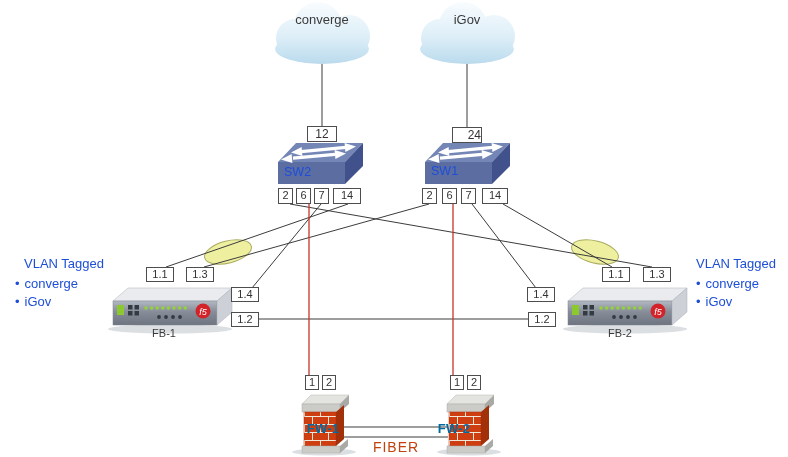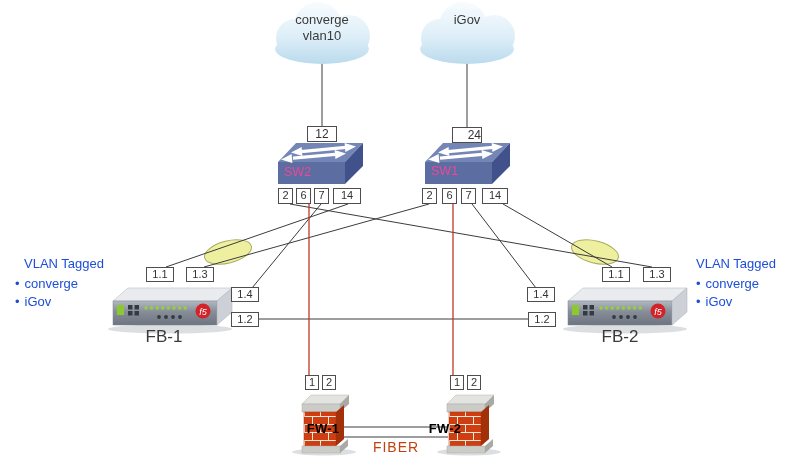--- a/index.html
+++ b/index.html
@@ -4,23 +4,23 @@
 <style>
   html,body{margin:0;padding:0;background:#fff;}
   .stage{position:relative;width:788px;height:457px;background:#ffffff;overflow:hidden;
          font-family:"Liberation Sans",sans-serif;}
   .stage svg{position:absolute;left:0;top:0;}
   .pbox{position:absolute;box-sizing:border-box;background:#fff;border:1px solid #4d4d4d;
         color:#333;font-size:11px;line-height:13px;text-align:center;}
   .pbox.big{font-size:12px;line-height:14px;}
   .cloudtxt{position:absolute;width:120px;text-align:center;color:#3a3a3a;
             font-size:13px;line-height:16px;}
-  .swlbl{position:absolute;color:#ec4899;font-size:12.5px;}
-  .fblbl{position:absolute;width:60px;text-align:center;color:#3a3a3a;font-size:17px;}
-  .fwlbl{position:absolute;width:52px;text-align:center;color:#000000;font-size:13px;
+  .swlbl{position:absolute;color:#1d4ed8;font-size:12.5px;}
+  .fblbl{position:absolute;width:60px;text-align:center;color:#3a3a3a;font-size:11px;}
+  .fwlbl{position:absolute;width:52px;text-align:center;color:#0369a1;font-size:13px;
          font-weight:bold;letter-spacing:.3px;}
   .fiber{position:absolute;width:58px;text-align:center;color:#c2410c;font-size:14px;
          letter-spacing:1px;}
   .vlanblock{position:absolute;color:#1d4ed8;font-size:13px;line-height:18px;}
   .vlanblock .vtitle{margin-bottom:2px;}
   .vlanblock.indent .vtitle{margin-left:9px;}
   .vlanblock .bullet{margin-right:5px;}
 </style>
 </head>
 <body>
@@ -150,21 +150,20 @@
   <g>
         <use href="#fw-shape"></use>
       </g>
   <g>
         <use href="#fw-shape" x="145"></use>
       </g>
 </svg>
 
 <div class="cloudtxt" style="left:262px;top:12px;">
   <div>converge</div>
-  <div>vlan10</div>
 </div>
 <div class="cloudtxt" style="left:407px;top:12px;">
   <div>iGov</div>
 </div>
 
 <div class="pbox big" style="left:307px;top:126px;width:30px;height:16px;">12</div>
 <div class="pbox big" style="left:452px;top:127px;width:30px;height:16px;text-align:right;">24</div>
 
 <div class="swlbl" style="left:284px;top:165px;">SW2</div>
 <div class="swlbl" style="left:431px;top:164px;">SW1</div>
@@ -191,21 +190,21 @@
 
 <div class="fblbl" style="left:134px;top:327px;">FB-1</div>
 <div class="fblbl" style="left:590px;top:327px;">FB-2</div>
 
 <div class="pbox" style="left:305px;top:375px;width:14px;height:15px;">1</div>
 <div class="pbox" style="left:322px;top:375px;width:14px;height:15px;">2</div>
 <div class="pbox" style="left:450px;top:375px;width:14px;height:15px;">1</div>
 <div class="pbox" style="left:467px;top:375px;width:14px;height:15px;">2</div>
 
 <div class="fwlbl" style="left:297px;top:421px;">FW-1</div>
-<div class="fwlbl" style="left:419px;top:421px;">FW-2</div>
+<div class="fwlbl" style="left:428px;top:421px;">FW-2</div>
 
 <div class="fiber" style="left:367px;top:439px;">FIBER</div>
 
 <div class="vlanblock indent" style="left:15px;top:255px;">
   <div class="vtitle">VLAN Tagged</div>
   <div><span class="bullet">•</span><span>converge</span></div>
   <div><span class="bullet">•</span><span>iGov</span></div>
 </div>
 <div class="vlanblock" style="left:696px;top:255px;">
   <div class="vtitle">VLAN Tagged</div>

